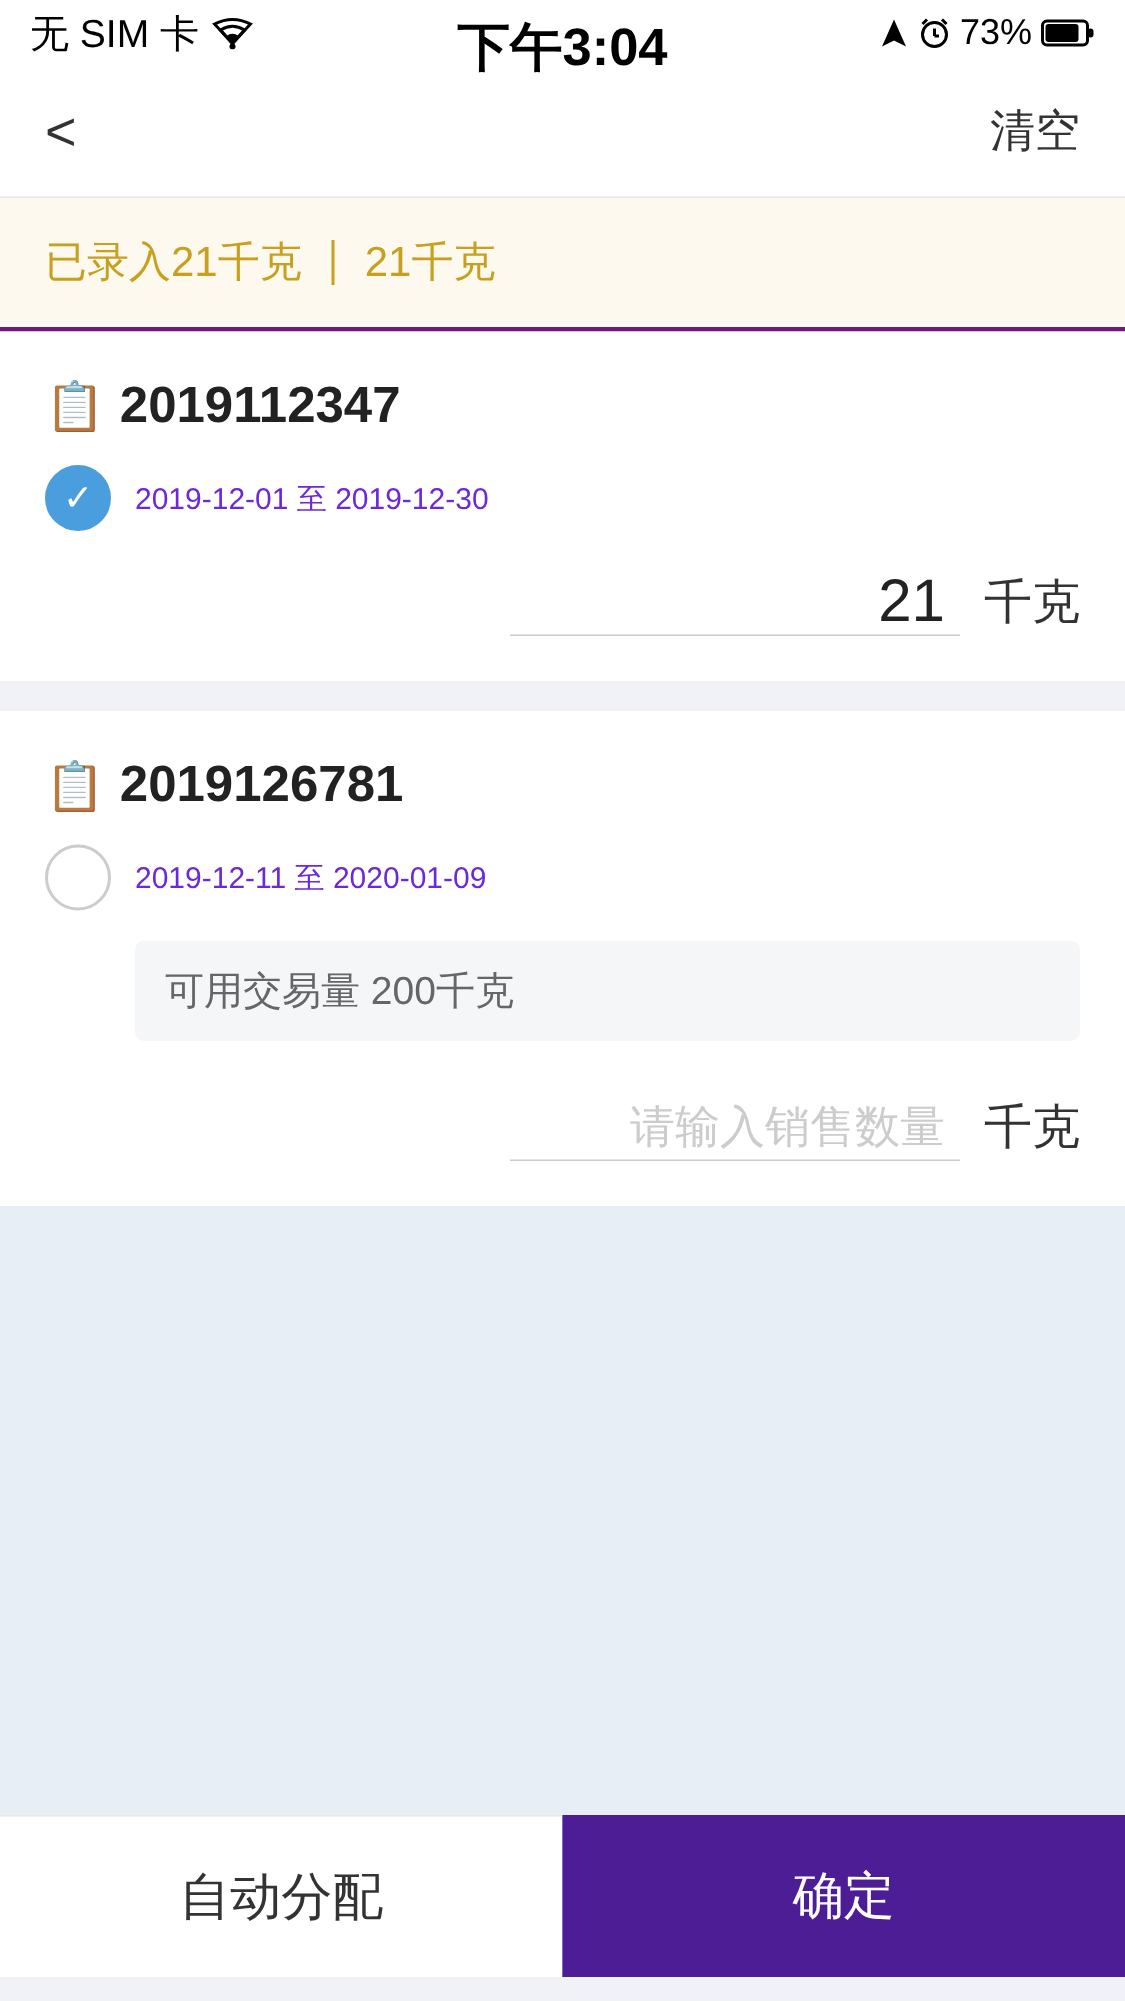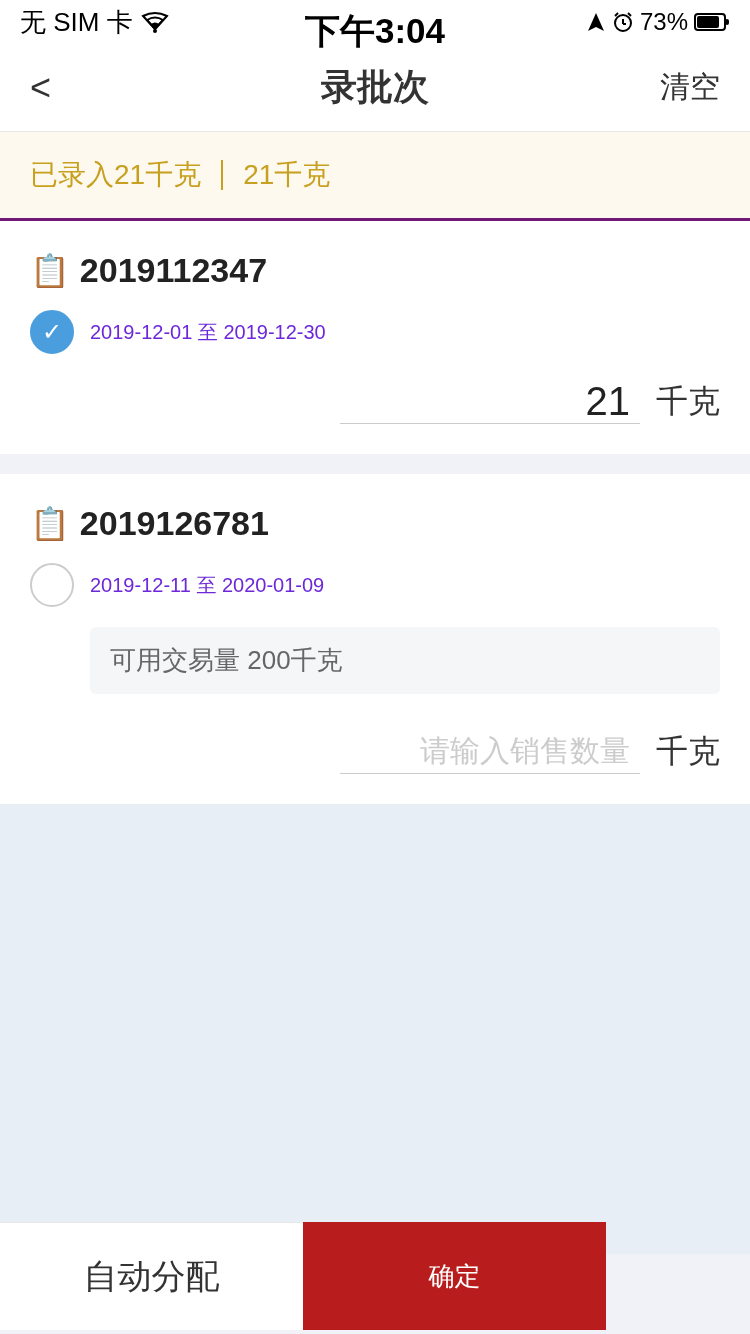--- a/index.html
+++ b/index.html
@@ -187,40 +187,40 @@
       padding-right: 10px;
     }
     .batch-separator {
       height: 20px;
       background: #f0f2f7;
     }
 
     
     .bottom-area {
       position: fixed;
-      bottom: 4px;
+      bottom: 16px;
       left: 0;
-      width: 606px;
+      width: 750px;
       height: 108px;
       display: flex;
     }
     .btn-auto {
       flex: 1;
       background: #fff;
       border: none;
       font-size: 34px;
       color: #333;
       cursor: pointer;
       border-top: 1px solid #e8e8e8;
     }
     .btn-confirm {
       flex: 1;
-      background: #b91c1c;
+      background: #4c1d95;
       border: none;
-      font-size: 26px;
+      font-size: 34px;
       color: #fff;
       cursor: pointer;
     }
 
     
     .empty-area {
       background: #e8eef5;
       flex: 1;
     }
   </style>
@@ -253,21 +253,20 @@
     <svg width="36" height="20" viewBox="0 0 36 20">
       <rect x="1" y="2" width="30" height="16" rx="3" fill="none" stroke="#000" stroke-width="2"></rect>
       <rect x="31" y="7" width="4" height="6" rx="2" fill="#000"></rect>
       <rect x="3" y="4" width="22" height="12" rx="2" fill="#000"></rect>
     </svg>
   </div>
 </div>
 
 <div class="nav-bar">
   <span class="nav-back">&lt;</span>
-  <span class="nav-title">录批次</span>
   <span class="nav-clear">清空</span>
 </div>
 
 <div class="summary-banner">
   <span class="summary-recorded">已录入21千克</span>
   <div class="summary-divider"></div>
   <span class="summary-total">21千克</span>
 </div>
 
 <div class="batch-card">

